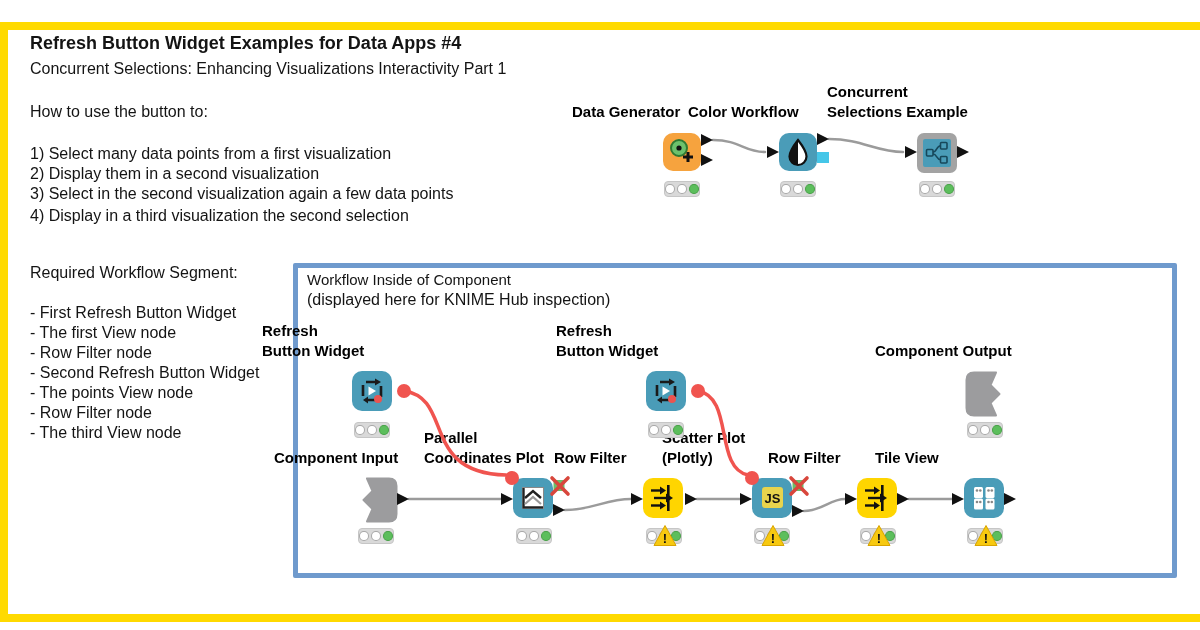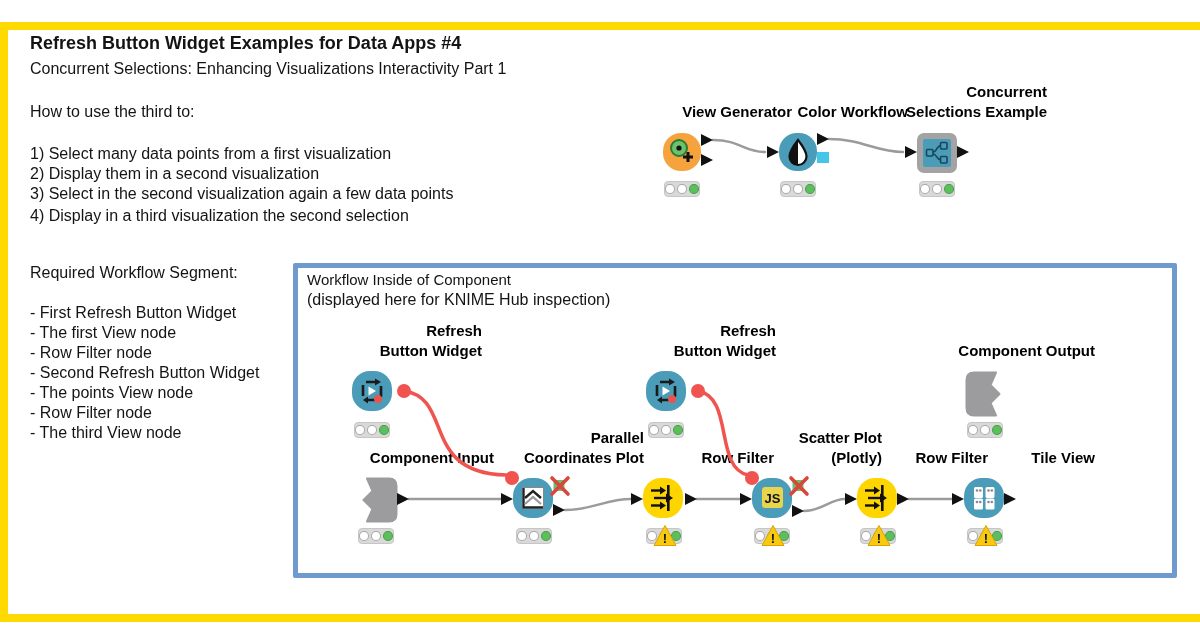--- a/index.html
+++ b/index.html
@@ -8,23 +8,23 @@
     font-family:"Liberation Sans", sans-serif;overflow:hidden;color:#141414;
   }
   .abs{position:absolute}
   .frame{
     left:0;top:22px;width:1197px;height:584px;
     border:8px solid #FFDA00;background:#fff;box-sizing:content-box;
   }
   .title{position:absolute;font-size:18px;font-weight:bold;white-space:nowrap}
   .subtitle{position:absolute;font-size:16px;font-weight:normal;white-space:nowrap}
   .txt{position:absolute;font-size:16px;white-space:nowrap}
-  .nlabel{position:absolute;width:220px;margin-left:-110px;text-align:right;
+  .nlabel{position:absolute;width:220px;margin-left:-110px;text-align:left;
           font-size:15px;font-weight:bold;color:#000;white-space:nowrap}
-  .knode{position:absolute;border-radius:18px}
+  .knode{position:absolute;border-radius:10px}
   .blue{background:#4A9CB8}
   .yellow{background:#FFD500}
   .orange{background:#F6A33E}
   .comp-outer{position:absolute;background:#A3A3A3;border-radius:7px;
               display:flex;align-items:center;justify-content:center}
   .comp-inner{width:28px;height:28px;background:#4A9CB8;border-radius:2px;
               display:flex;align-items:center;justify-content:center}
   .wfbox{
     position:absolute;left:293px;top:263px;width:874px;height:305px;
     border:5px solid #6F9ACD;background:#fff;border-radius:2px;
@@ -44,36 +44,36 @@
   .overlay{pointer-events:none}
 </style>
 </head>
 <body>
 
 <div class="abs frame"></div>
 
 <div class="title" style="left:30px;top:33px">Refresh Button Widget Examples for Data Apps #4</div>
 <div class="subtitle" style="left:30px;top:60px">Concurrent Selections: Enhancing Visualizations Interactivity Part 1</div>
 
-<div class="txt" style="left:30px;top:103px">How to use the third to:</div>
+<div class="txt" style="left:30px;top:103px">How to use the button to:</div>
 <div class="txt" style="left:30px;top:145px">1) Select many data points from a first visualization</div>
 <div class="txt" style="left:30px;top:165px">2) Display them in a second visualization</div>
 <div class="txt" style="left:30px;top:185px">3) Select in the second visualization again a few data points</div>
 <div class="txt" style="left:30px;top:207px">4) Display in a third visualization the second selection</div>
 
 <div class="txt" style="left:30px;top:264px">Required Workflow Segment:</div>
 <div class="txt" style="left:30px;top:304px">- First Refresh Button Widget</div>
 <div class="txt" style="left:30px;top:324px">- The first View node</div>
 <div class="txt" style="left:30px;top:344px">- Row Filter node</div>
 <div class="txt" style="left:30px;top:364px">- Second Refresh Button Widget</div>
 <div class="txt" style="left:30px;top:384px">- The points View node</div>
 <div class="txt" style="left:30px;top:404px">- Row Filter node</div>
 <div class="txt" style="left:30px;top:424px">- The third View node</div>
 
-<div class="nlabel" style="left:682px;top:103px">View Generator</div>
+<div class="nlabel" style="left:682px;top:103px">Data Generator</div>
 <div class="nlabel" style="left:798px;top:103px">Color Workflow</div>
 <div class="nlabel" style="left:937px;top:83px">Concurrent</div>
 <div class="nlabel" style="left:937px;top:103px">Selections Example</div>
 
 <div class="knode orange" style="left:663px;top:133px;width:38px;height:38px">
   <svg viewBox="0 0 38 38" width="38" height="38">
     <circle cx="16" cy="15" r="8" fill="#6CC16C" stroke="#2F7A33" stroke-width="2"></circle>
     <circle cx="16" cy="15" r="2.6" fill="#111"></circle>
     <path d="M25 19 V29 M20 24 H30" stroke="#111" stroke-width="3"></path>
   </svg>

